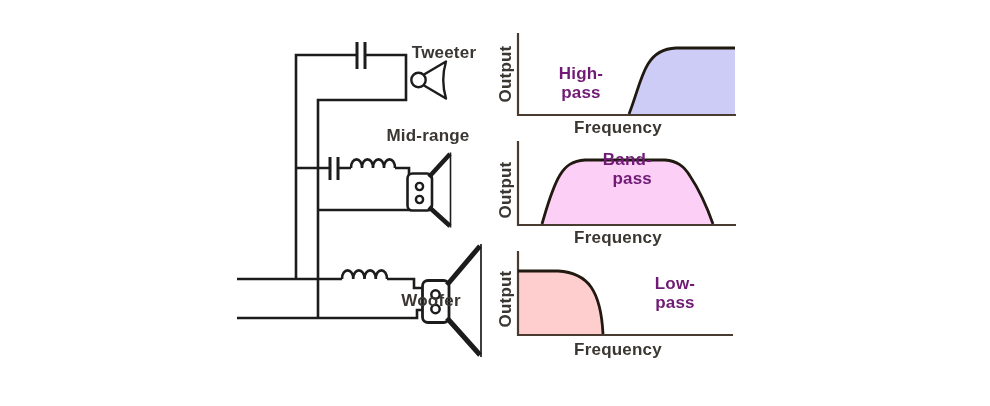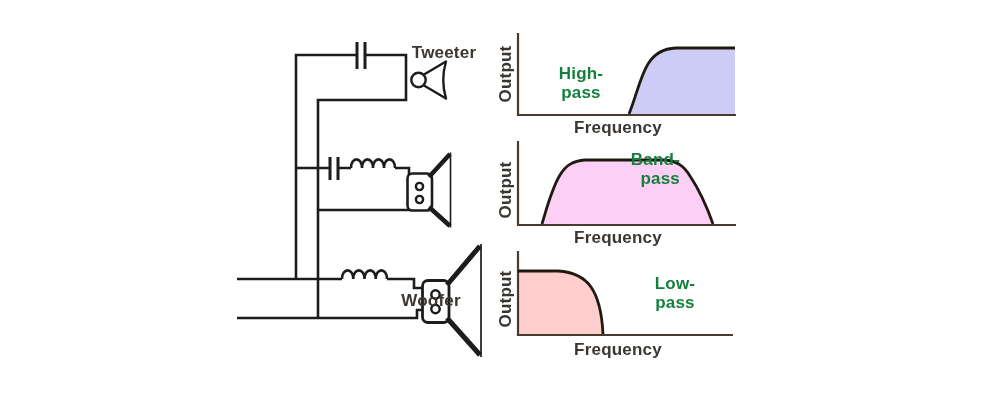--- a/index.html
+++ b/index.html
@@ -13,21 +13,21 @@
   #diagram-svg{position:absolute;left:0;top:0;}
   .lbl{
     position:absolute;
     font-size:17px;font-weight:600;color:#3a3632;
     white-space:nowrap;letter-spacing:0.2px;
   }
   .lbl.center{transform:translate(-50%,-50%);}
   .lbl.rot{transform:translate(-50%,-50%) rotate(-90deg);}
   .lbl-block{
     position:absolute;
-    font-size:17px;font-weight:600;color:#15803d;
+    font-size:17px;font-weight:600;color:#701a75;
     line-height:18.5px;white-space:nowrap;letter-spacing:0.2px;
   }
   .lbl-block.center{transform:translateX(-50%);text-align:center;}
   .lbl-block.right{text-align:right;}
 </style>
 </head>
 <body>
 
 <div id="canvas">
 
@@ -83,32 +83,33 @@
     </g>
 
     <g fill="none" stroke-width="2.8" stroke-linecap="butt" stroke="#201910">
       <path d="M 629,114 C 636,97 640,77 648,64 C 654,54 663,48.5 676,48 L 735,48"></path>
       <path d="M 542,224 C 547,207 552,188 560,175 C 566,165 573,161 585,160 L 665,160 C 677,161 684,166 690,176 C 698,188 707,207 713,224"></path>
       <path d="M 518,271 L 558,271 C 574,272 584,277 591,287 C 598,297 602,314 603,334"></path>
     </g>
   </svg>
 
   <div class="lbl center" style="left:444px;top:53px;">Tweeter</div>
+  <div class="lbl center" style="left:428px;top:136px;">Mid-range</div>
   <div class="lbl center" style="left:431px;top:253px;margin-top:48px;">Woofer</div>
 
   <div class="lbl rot" style="left:506px;top:74px;">Output</div>
   <div class="lbl center" style="left:618px;top:128px;">Frequency</div>
   <div class="lbl-block center" style="left:581px;top:65px;">
     <span>High-</span><br>
     <span>pass</span>
   </div>
 
   <div class="lbl rot" style="left:506px;top:190px;">Output</div>
   <div class="lbl center" style="left:618px;top:238px;">Frequency</div>
-  <div class="lbl-block right" style="right:238px;top:151px;">
+  <div class="lbl-block right" style="right:266px;top:151px;">
     <span>Band-</span><br>
     <span>pass</span>
   </div>
 
   <div class="lbl rot" style="left:506px;top:299px;">Output</div>
   <div class="lbl center" style="left:618px;top:350px;">Frequency</div>
   <div class="lbl-block center" style="left:629px;top:275px;margin-left:46px;">
     <span>Low-</span><br>
     <span>pass</span>
   </div>

